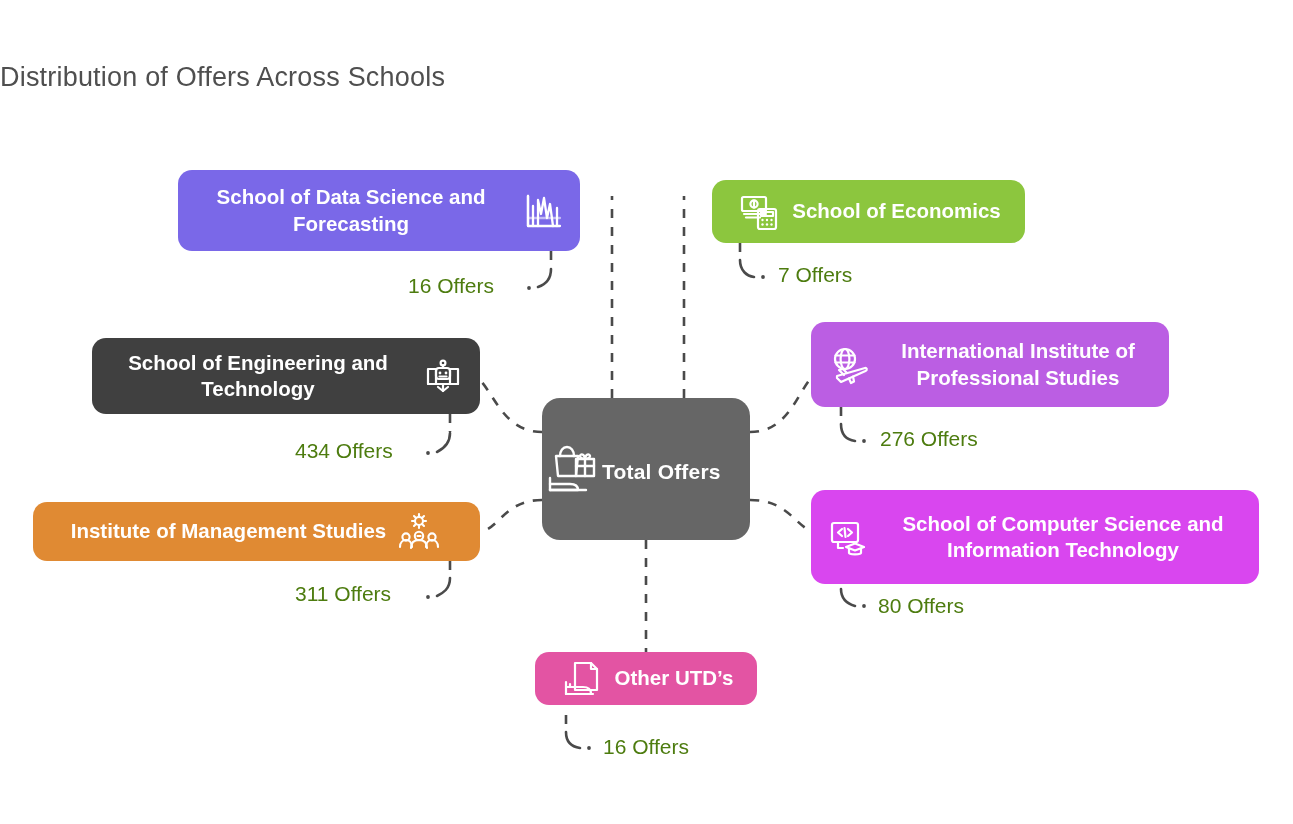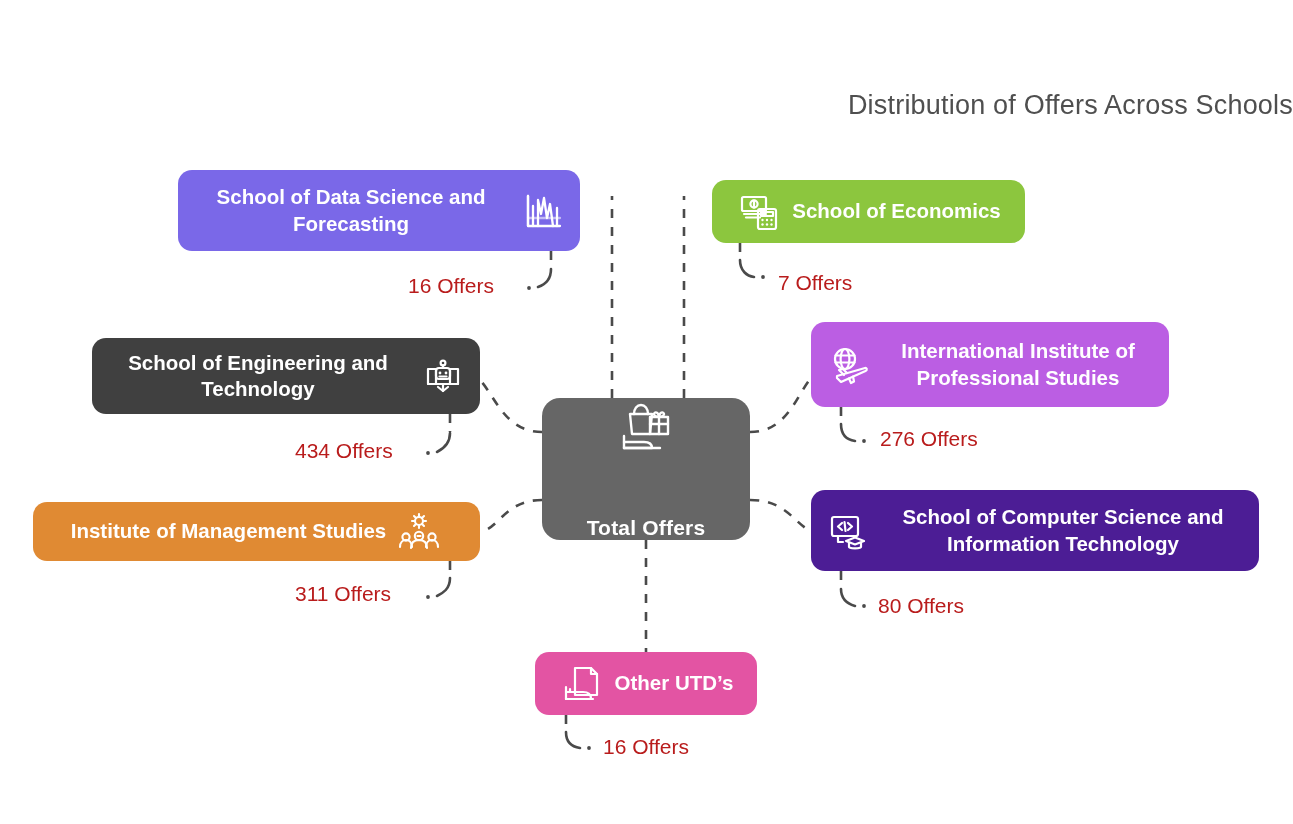--- a/index.html
+++ b/index.html
@@ -21,26 +21,25 @@
     inset: 0;
     width: 1293px;
     height: 824px;
   }
 
   #title {
     position: absolute;
     top: 62px;
     left: 0;
     width: 1293px;
-    text-align: right;
+    text-align: left;
     font-size: 27px;
     font-weight: 400;
     color: #4f4f4f;
     letter-spacing: 0.2px;
-    margin-top: 28px;
   }
 
   
   #wires {
     position: absolute;
     left: 0;
     top: 0;
     width: 1293px;
     height: 824px;
     z-index: 1;
@@ -78,54 +77,53 @@
     position: absolute;
     z-index: 3;
     left: 542px;
     top: 398px;
     width: 208px;
     height: 142px;
     border-radius: 18px;
     background: #666666;
     color: #ffffff;
     display: flex;
-    flex-direction: column;
     align-items: center;
-    justify-content: space-between;
+    justify-content: flex-start;
   }
   #hub .hub-ico { width: 60px; height: 58px; display: block; }
   #hub .hub-ico svg { display: block; width: 60px; height: 58px; }
   #hub .hub-label {
     margin-top: 6px;
     font-size: 21px;
     font-weight: 700;
     letter-spacing: .2px;
   }
 
   .offer {
     position: absolute;
     z-index: 3;
     font-size: 21px;
-    color: #b91c1c;
+    color: #4d7c0f;
     white-space: nowrap;
     font-weight: 400;
   }
 
   
   #n-dsf  { left: 178px; top: 170px;  width: 402px; height: 81px;  background: #7a68e8; }
   #n-eco  { left: 712px; top: 180px;  width: 313px; height: 63px;  background: #8cc63e; }
   #n-set  { left: 92px;  top: 338px;  width: 388px; height: 76px;  background: #404040; }
   #n-iips { left: 811px; top: 322px;  width: 358px; height: 85px;  background: #bb5ee3; }
   #n-ims  { left: 33px;  top: 502px;  width: 447px; height: 59px;  background: #e08a33; }
-  #n-cs   { left: 811px; top: 490px;  width: 448px; height: 81px;  background: #4c1d95; }
-  #n-utd  { left: 535px; top: 652px;  width: 222px; height: 63px;  background: #e354a3; }
+  #n-cs   { left: 811px; top: 490px;  width: 448px; height: 94px;  background: #d946ef; }
+  #n-utd  { left: 535px; top: 652px;  width: 222px; height: 53px;  background: #e354a3; }
 
   
   #o-dsf  { left: 408px; top: 274px;  }
-  #o-eco  { left: 778px; top: 271px; text-align: center;  }
+  #o-eco  { left: 778px; top: 263px; text-align: center;  }
   #o-set  { left: 295px; top: 439px;  }
   #o-iips { left: 880px; top: 427px;  }
   #o-ims  { left: 295px; top: 582px;  }
   #o-cs   { left: 878px; top: 594px;  }
   #o-utd  { left: 603px; top: 735px;  }
 </style>
 </head>
 <body>
 
 <div id="canvas">

